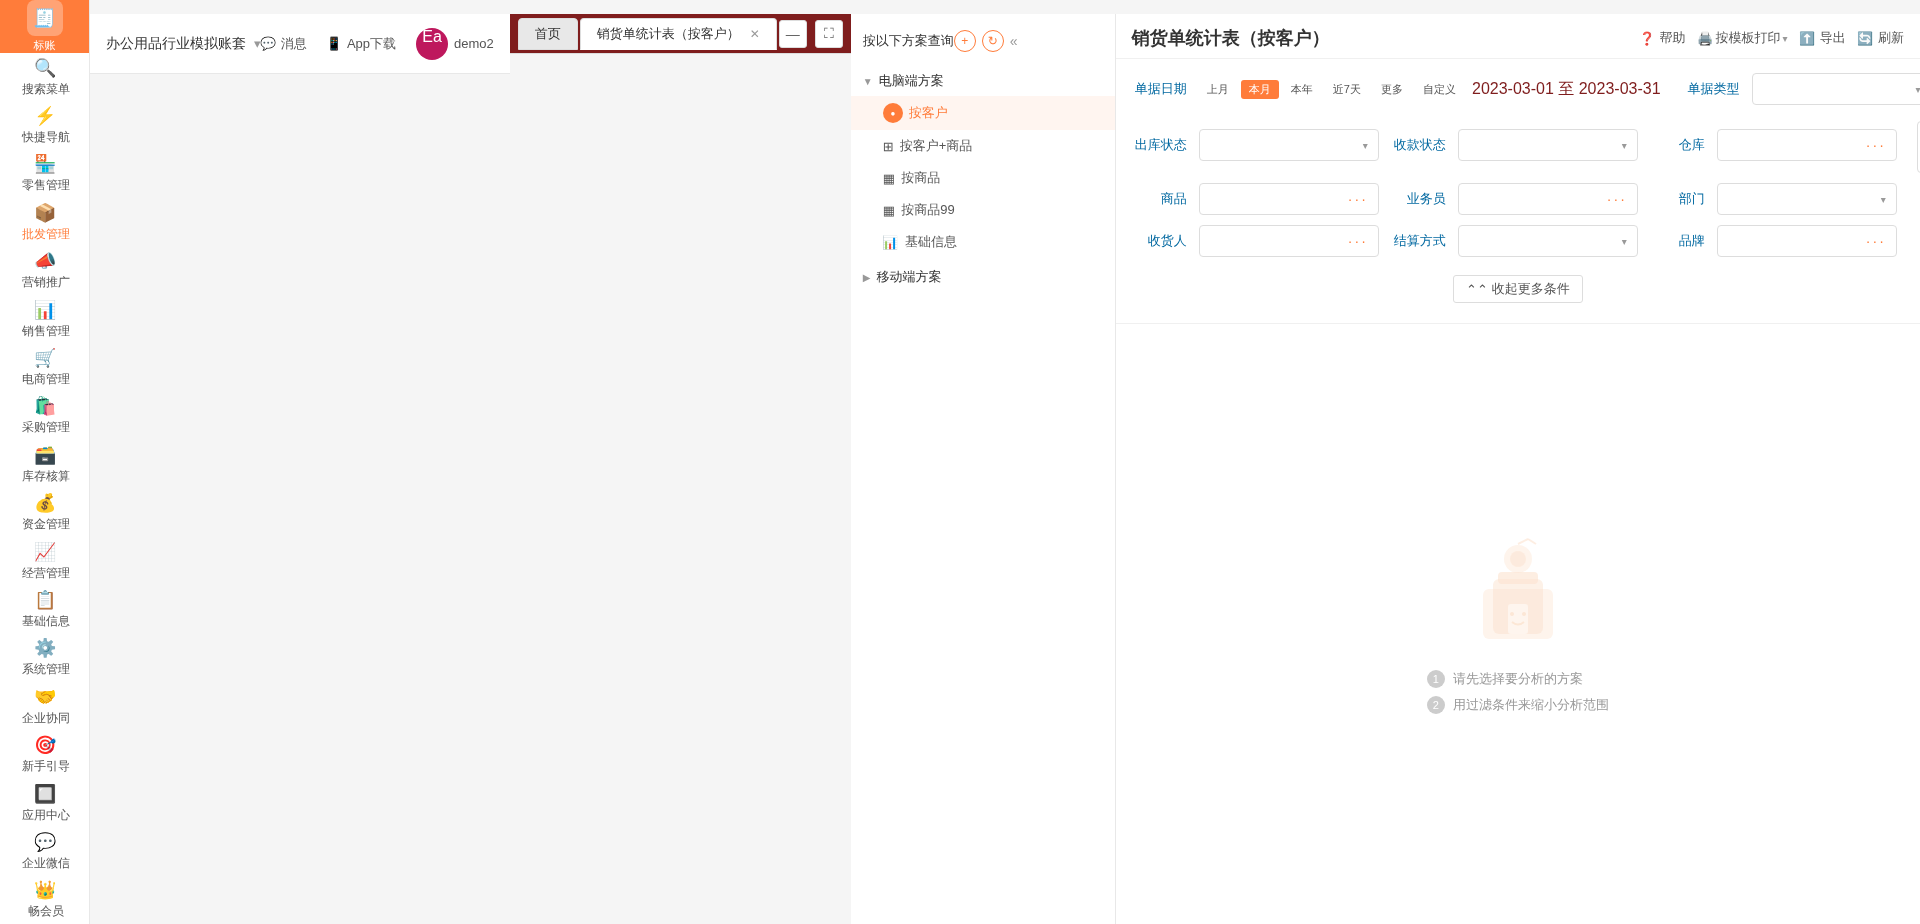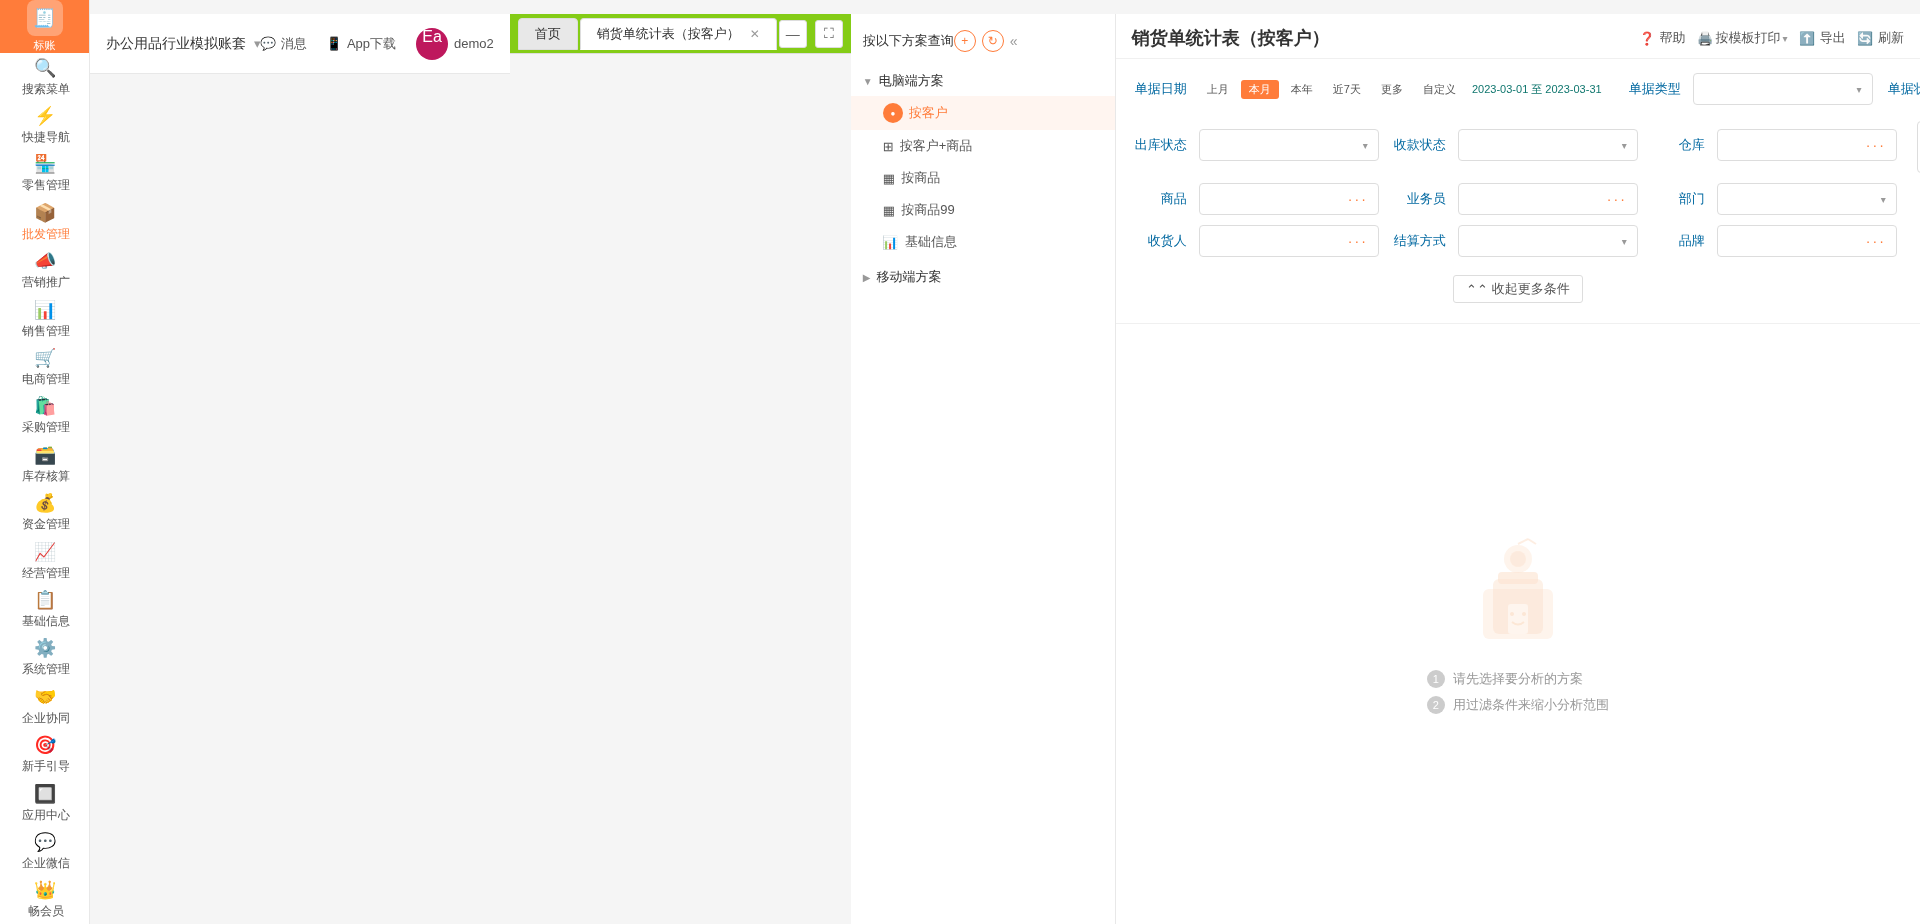--- a/index.html
+++ b/index.html
@@ -17,21 +17,21 @@
     .main-area { flex: 1; display: flex; overflow: hidden; margin-top: 14px; }
 
     
     .top-header { height: 60px; background: #fff; border-bottom: 1px solid #e8e8e8; display: flex; align-items: center; padding: 0 16px; justify-content: space-between; flex-shrink: 0; }
     .top-header-left { display: flex; align-items: center; gap: 8px; font-size: 13px; color: #333; }
     .top-header-right { display: flex; align-items: center; gap: 20px; color: #555; font-size: 13px; }
     .top-header-right .header-btn { display: flex; align-items: center; gap: 4px; cursor: pointer; }
     .user-avatar { width: 32px; height: 32px; border-radius: 50%; background: #be185d; display: flex; align-items: flex-start; justify-content: center; color: #fff; font-size: 16px; }
 
     
-    .tab-bar { height: 40px; background: #84cc16; display: flex; align-items: center; padding: 0 8px; gap: 0; flex-shrink: 0; border-bottom: 1px solid #ddd; }
+    .tab-bar { height: 40px; background: #7f1d1d; display: flex; align-items: center; padding: 0 8px; gap: 0; flex-shrink: 0; border-bottom: 1px solid #ddd; }
     .tab-item { height: 32px; padding: 0 16px; display: flex; align-items: center; gap: 6px; background: #fff; border: 1px solid #ddd; border-radius: 4px 4px 0 0; cursor: pointer; font-size: 13px; color: #555; margin-right: 2px; }
     .tab-item.home { background: #e8e8e8; color: #333; }
     .tab-item.active { background: #fff; color: #333; border-bottom-color: #fff; position: relative; }
     .tab-item .tab-close { color: #999; font-size: 12px; cursor: pointer; margin-left: 4px; }
     .tab-bar-actions { margin-left: auto; display: flex; gap: 8px; }
     .tab-bar-btn { width: 28px; height: 28px; display: flex; align-items: center; justify-content: center; cursor: pointer; color: #666; font-size: 14px; border: 1px solid #ddd; background: #fff; border-radius: 3px; }
 
     
     .content-wrapper { flex: 1; display: flex; overflow: hidden; background: #fff; }
 
@@ -61,21 +61,21 @@
     .page-action-btn { display: flex; align-items: center; gap: 4px; font-size: 13px; color: #555; cursor: pointer; }
 
     
     .filter-area { padding: 12px 16px; border-bottom: 1px solid #f0f0f0; flex-shrink: 0; }
     .filter-row { display: flex; align-items: center; gap: 12px; margin-bottom: 10px; }
     .filter-row:last-child { margin-bottom: 0; }
     .filter-label { color: #0369a1; font-size: 13px; white-space: nowrap; min-width: 55px; text-align: right; }
     .filter-date-group { display: flex; align-items: center; gap: 4px; flex: 0 0 auto; }
     .date-quick-btn { padding: 2px 8px; font-size: 11px; border: none; background: none; cursor: pointer; color: #555; }
     .date-quick-btn.active { background: #ff7c3a; color: #fff; border-radius: 3px; padding: 2px 8px; }
-    .date-range-text { font-size: 11px; color: #0f766e; margin-left: 4px; }
+    .date-range-text { font-size: 16px; color: #7f1d1d; margin-left: 4px; }
 
     .filter-select { flex: 1; height: 32px; border: 1px solid #ddd; border-radius: 4px; display: flex; align-items: center; justify-content: space-between; padding: 0 10px; cursor: pointer; background: #fff; font-size: 13px; color: #333; min-width: 180px; }
     .filter-select .select-arrow { color: #999; font-size: 10px; }
     .filter-select .select-dots { color: #ff7c3a; font-size: 14px; letter-spacing: 2px; }
 
     .collapse-btn-row { display: flex; justify-content: center; padding: 8px; }
     .collapse-more { display: flex; align-items: center; gap: 4px; color: #555; cursor: pointer; font-size: 13px; padding: 4px 12px; border: 1px solid #ddd; border-radius: 3px; background: #fff; }
 
     .query-btn { height: 36px; padding: 0 24px; background: #ff7c3a; color: #fff; border: none; border-radius: 4px; cursor: pointer; font-size: 14px; }
     .settings-btn { height: 52px; padding: 0 24px; background: #fff; color: #555; border: 1px solid #ddd; border-radius: 4px; cursor: pointer; font-size: 14px; margin-top: 4px; }

